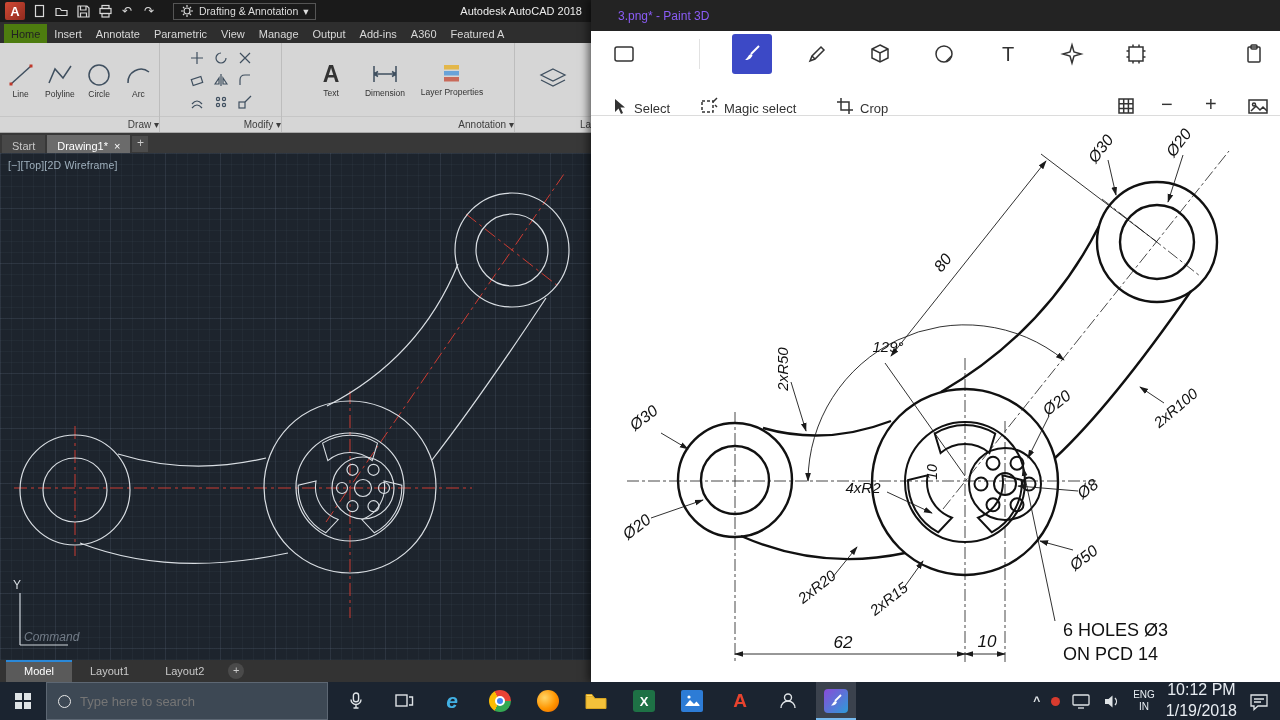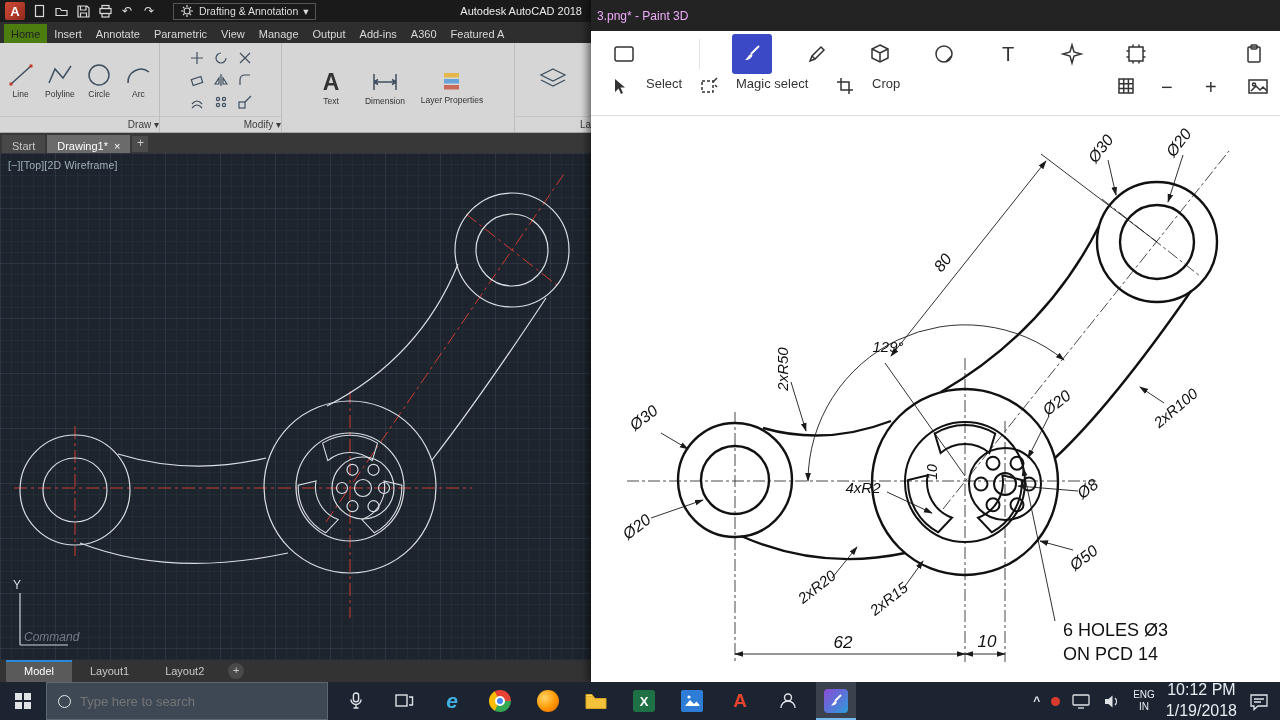--- a/index.html
+++ b/index.html
@@ -40,28 +40,28 @@
     background-size:11px 11px,11px 11px,55px 55px,55px 55px;overflow:hidden}
   .vp-label{position:absolute;left:8px;top:6px;color:#9fb0bd;font-size:10.5px;letter-spacing:.2px}
   .cmd-text{position:absolute;left:24px;bottom:16px;color:rgba(170,182,195,.6);font-size:12px;font-style:italic}
   .ac-layoutbar{position:absolute;left:0;top:660px;width:100%;height:22px;background:#333;display:flex;align-items:center;padding-left:6px;font-size:11px;color:#c9c9c9}
   .ltab{padding:3px 18px;height:100%;display:flex;align-items:center}
   .ltab.active{background:#5a5a5a;color:#fff;box-shadow:inset 0 2px 0 #2a88d8}
   .ltab-add{width:16px;height:16px;border-radius:8px;background:#4a4a4a;color:#ccc;text-align:center;line-height:15px;margin-left:6px}
 
   
   #paint3d{left:591px;top:0;width:689px;height:682px;background:#fff;box-shadow:-3px 0 8px rgba(0,0,0,.55)}
-  .p3-title{position:absolute;left:0;top:0;width:100%;height:31px;background:#232323;color:#f0abfc;font-size:12px;display:flex;align-items:center;padding-left:6px}
+  .p3-title{position:absolute;left:0;top:0;width:100%;height:31px;background:#232323;color:#8b5cf6;font-size:12px;display:flex;align-items:center;padding-left:27px}
   .p3-toolbar{position:absolute;left:0;top:31px;width:100%;height:45px;background:#fff}
   .p3icon{position:absolute;top:10px;width:26px;height:26px;display:flex;align-items:center;justify-content:center;color:#333}
   .p3icon svg{stroke:#333;fill:none;stroke-width:1.5}
   .p3icon.sel{top:3px;width:40px;height:40px;background:#3c49c6;border-radius:3px}
   .p3-divider{position:absolute;top:8px;left:108px;width:1px;height:30px;background:#e2e2e2}
   .p3-subbar{position:absolute;left:0;top:76px;width:100%;height:40px;background:#fff;border-bottom:1px solid #dcdcdc}
-  .p3sub{position:absolute;top:0;height:40px;display:flex;align-items:flex-start;gap:17px;font-size:13px;color:#333}
+  .p3sub{position:absolute;top:0;height:40px;display:flex;align-items:flex-end;gap:5px;font-size:13px;color:#333}
   .p3sub svg{stroke:#333;fill:none;stroke-width:1.5}
   .p3zoom{font-size:20px;color:#333}
   .p3-canvas{position:absolute;left:0;top:116px;width:689px;height:566px;background:#fff}
 
   
   #taskbar{left:0;top:682px;width:1280px;height:38px;background:#1b2430;display:flex;align-items:center;color:#fff}
   .tb-start{width:46px;height:38px;display:grid;place-items:center}
   .winlogo{display:grid;grid-template-columns:7px 7px;grid-template-rows:7px 7px;gap:1.5px}
   .winlogo div{background:#dfe3e6}
   .tb-search{width:282px;height:38px;background:#3d4854;border:1px solid #5d6773;display:flex;align-items:center;gap:9px;padding:0 11px}
@@ -231,20 +231,21 @@
           </div>
           <div class="bigtool" style="width:64px">
             <svg width="22" height="24">
                 <rect x="3" y="3" width="15" height="4.5" fill="#e3b74a" stroke="none"></rect>
                 <rect x="3" y="9" width="15" height="4.5" fill="#6aa3d8" stroke="none"></rect>
                 <rect x="3" y="15" width="15" height="4.5" fill="#c96a5a" stroke="none"></rect>
               </svg>
             <span>Layer Properties</span>
           </div>
         </div>
+        <div class="plabel"><span>Annotation</span> <span>▾</span></div>
       </div>
 
       <div class="panel" style="flex:1;border-right:none">
         <div class="tools">
           <svg width="30" height="30" style="stroke:#3f4f5f;fill:none;stroke-width:1.3">
               <path d="M15,4 L27,10 L15,16 L3,10 Z"></path>
               <path d="M3,15 L15,21 L27,15"></path>
             </svg>
         </div>
         <div class="plabel"><span>La</span></div>

